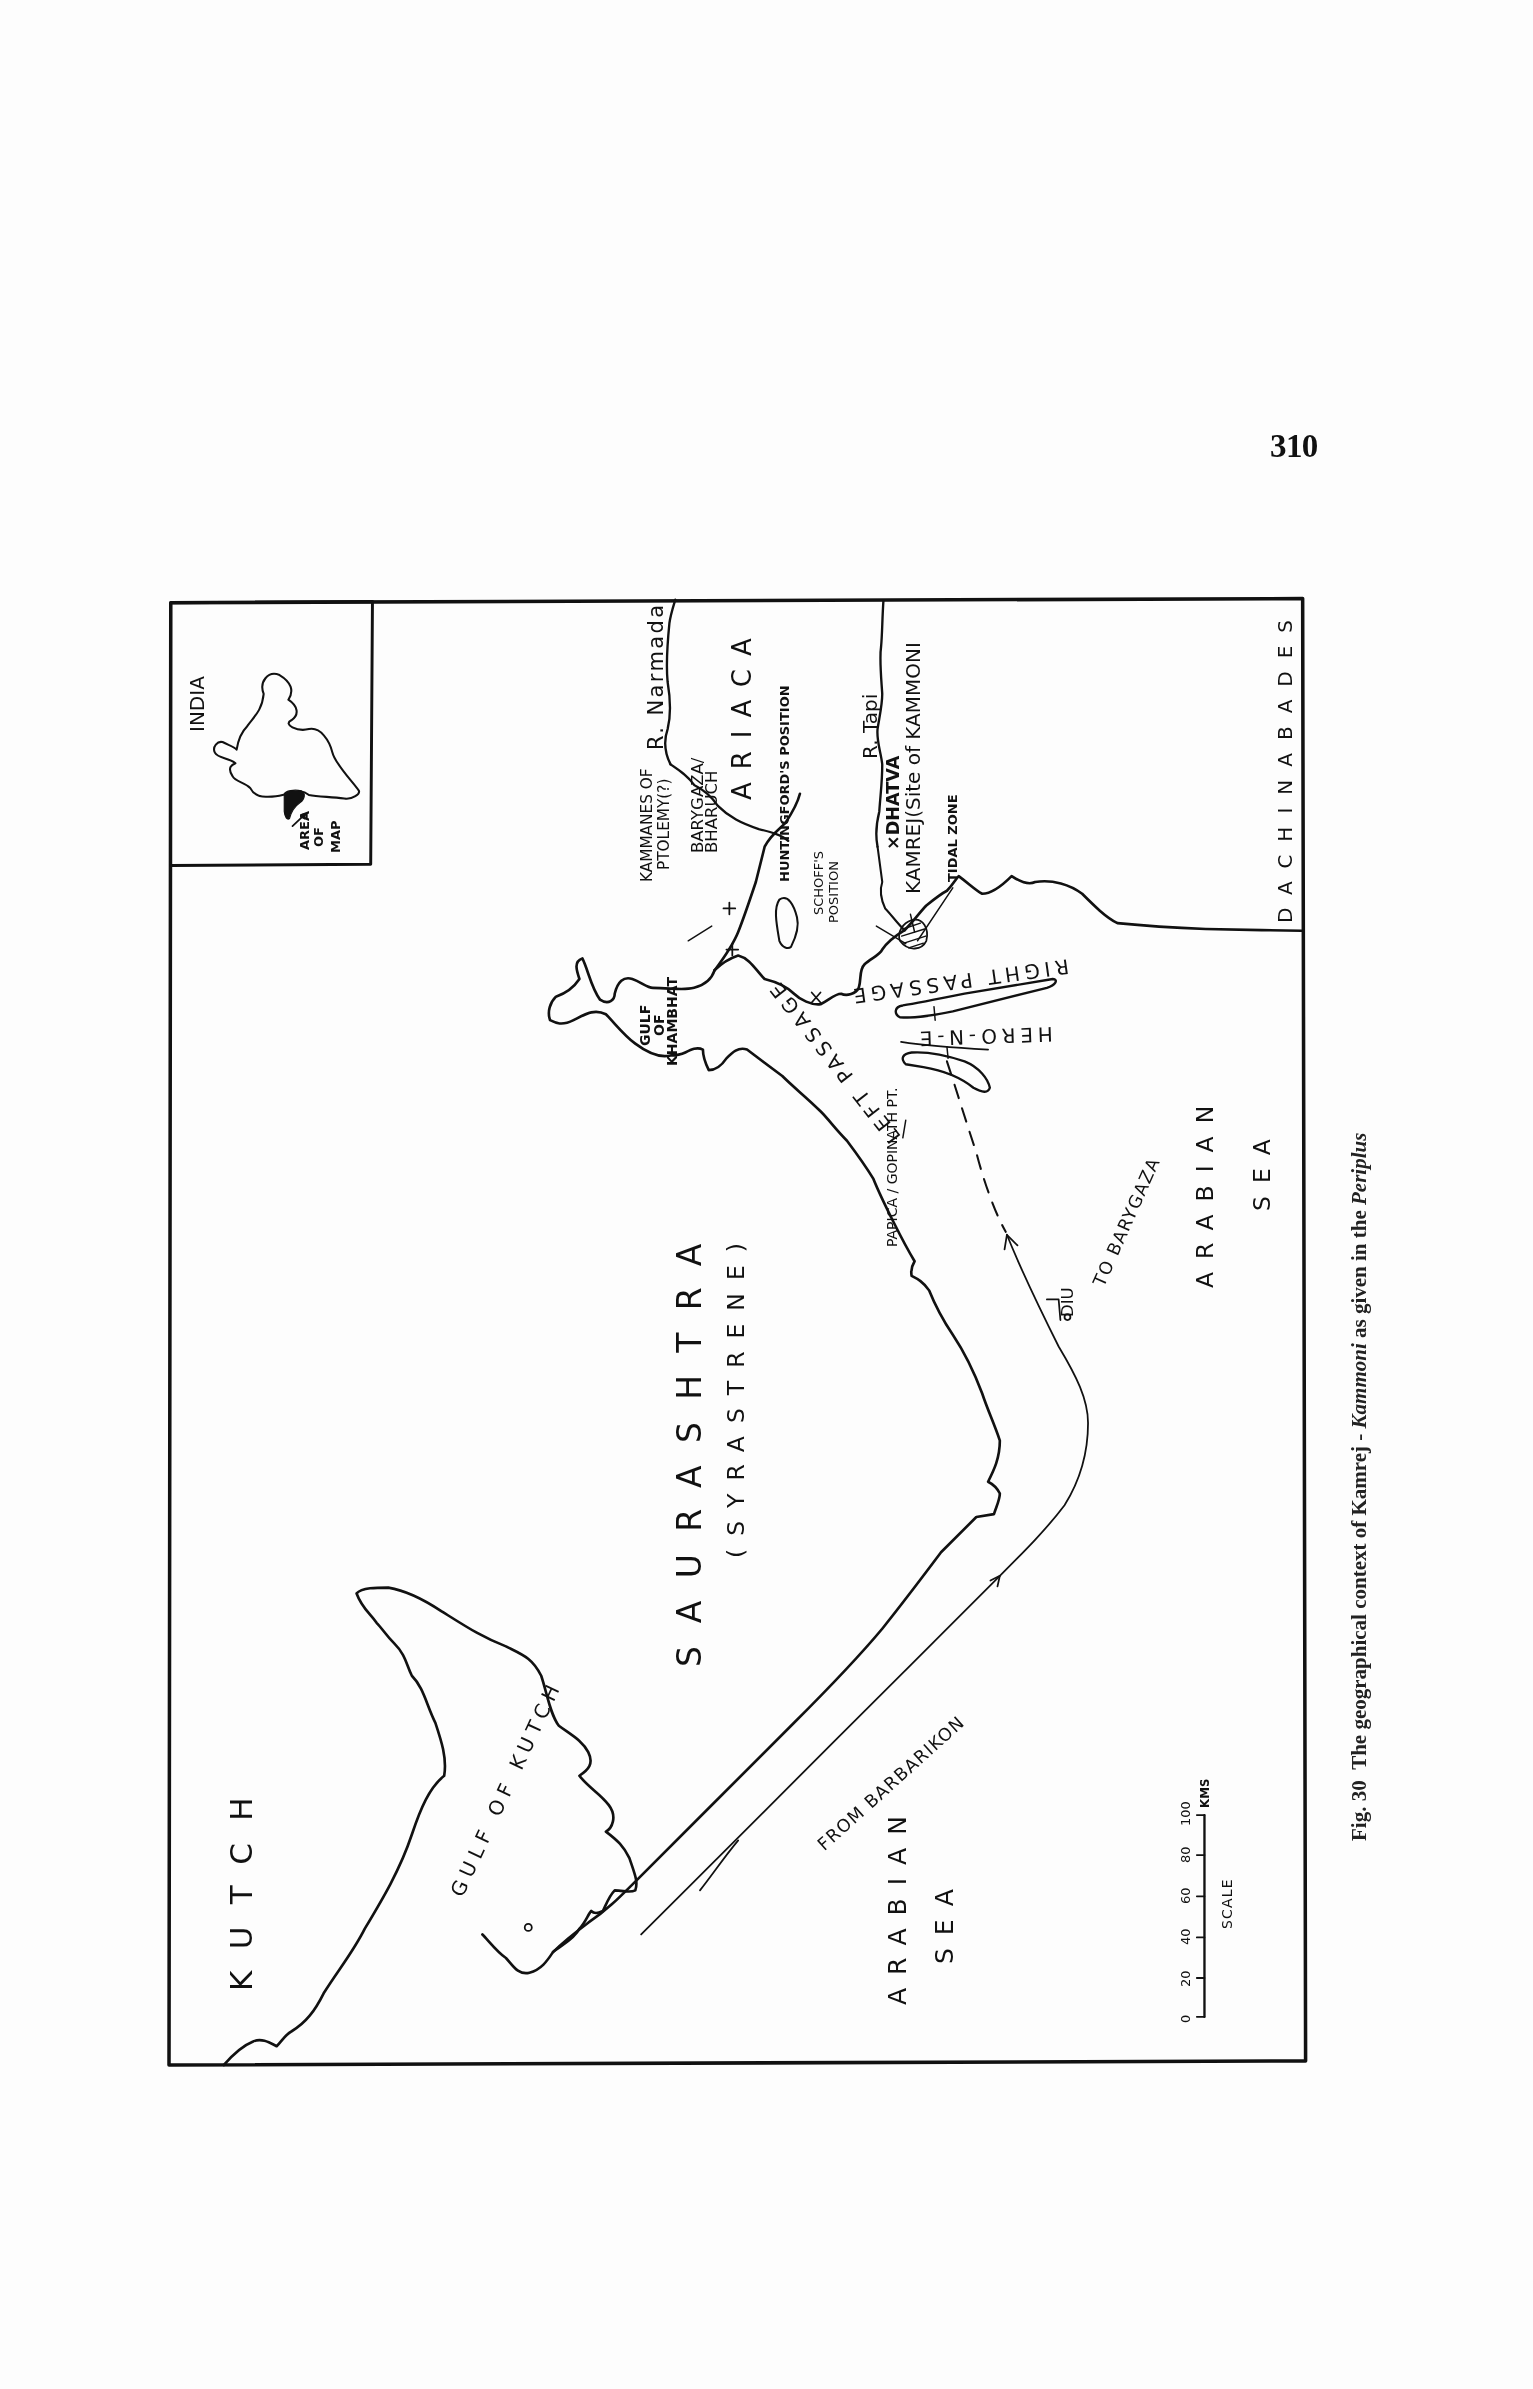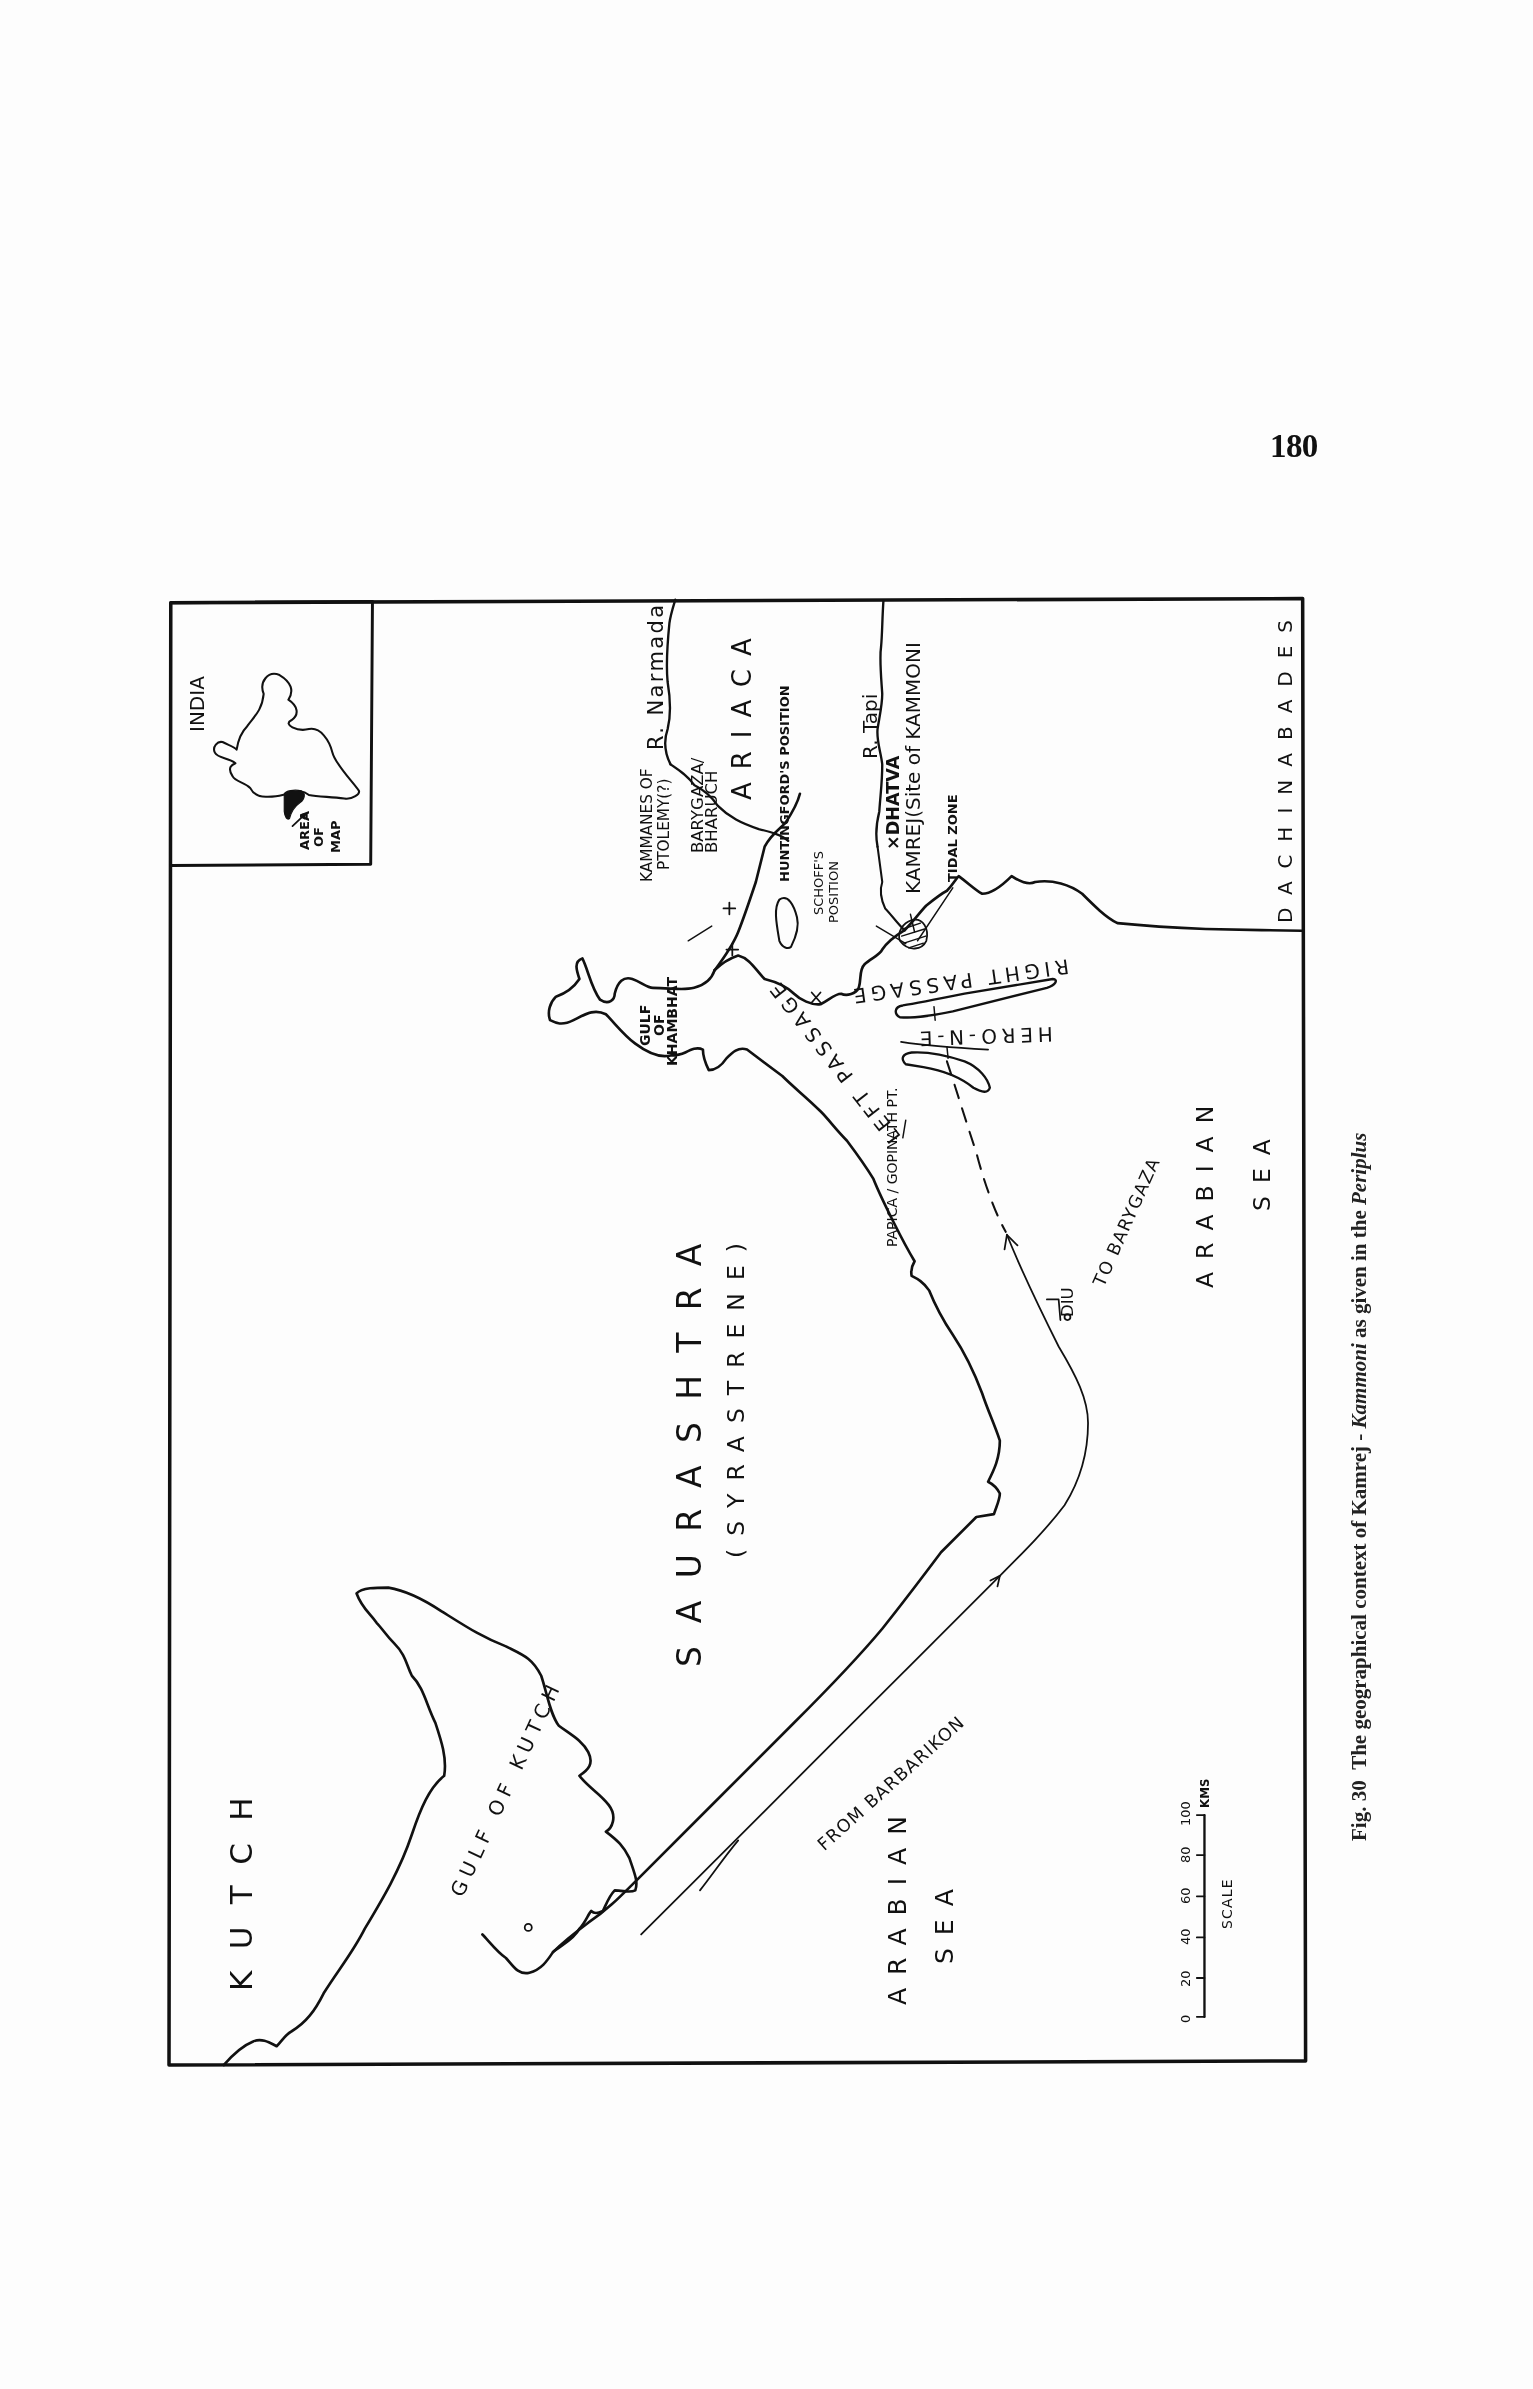--- a/index.html
+++ b/index.html
@@ -13,21 +13,21 @@
   .caption .italic { font-style:italic; }
   .sp-wide { letter-spacing:22.3px; }
   .sp-mid { letter-spacing:13px; }
   .sp-sm { letter-spacing:4.7px; }
 </style>
 </head>
 <body>
 
 <div class="page">
 
-  <div class="page-number">180</div>
+  <div class="page-number">310</div>
 
   <svg class="map" viewBox="0 0 2608 4063" xmlns="http://www.w3.org/2000/svg">
     <g fill="none" stroke="#111" stroke-linejoin="round" stroke-linecap="round">
 
       <path d="M290 1025 L2215 1018 L2220 3505 L287 3512 Z" stroke-width="6"></path>
 
       <path d="M290 1025 L633 1023 L630 1470 L290 1472" stroke-width="5"></path>
 
       <path stroke-width="3.5" d="M448 1180 C440 1160 455 1140 475 1148 C495 1160 500 1175 490 1190 C505 1200 510 1215 495 1225 C480 1232 505 1245 525 1240 C545 1236 560 1260 565 1280 C570 1300 600 1330 610 1345 C612 1350 600 1360 585 1358 C560 1355 540 1355 525 1352 C520 1348 512 1345 505 1347 C495 1349 490 1350 480 1352 C470 1355 460 1355 455 1355 C440 1356 430 1350 425 1340 C415 1330 400 1330 395 1320 C385 1305 395 1300 400 1298 C388 1288 370 1290 365 1280 C360 1270 370 1260 378 1262 C390 1268 398 1270 402 1275 C405 1255 410 1245 420 1235 C430 1220 445 1210 448 1180 Z"></path>
       <path d="M483 1350 C485 1345 500 1342 512 1345 C520 1348 518 1360 510 1365 C500 1372 495 1380 492 1392 C488 1395 484 1390 483 1380 Z" fill="#111" stroke-width="2"></path>

